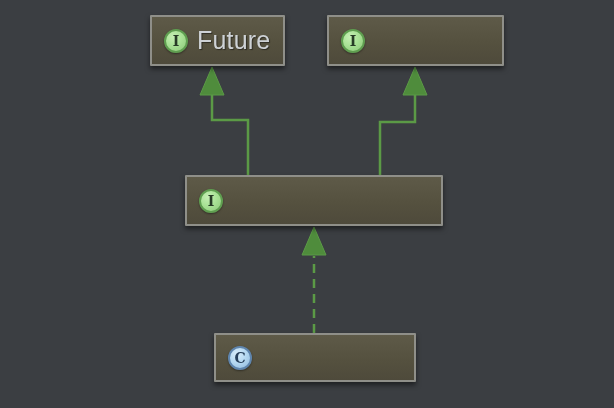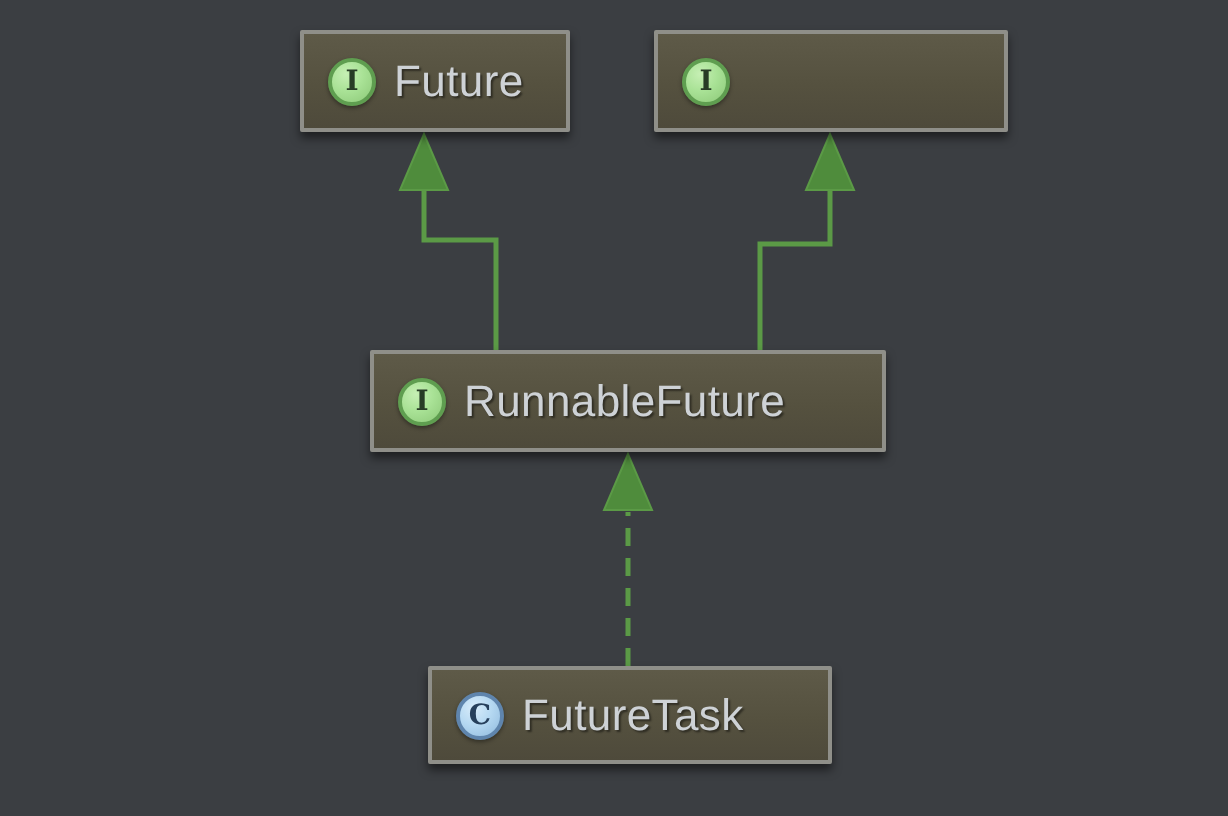--- a/index.html
+++ b/index.html
@@ -44,21 +44,21 @@
     display: flex;
     align-items: center;
     padding-left: 12px;
     background: linear-gradient(180deg, #5e5a48 0%, #55513f 55%, #4e4a3b 100%);
     border: 2px solid #8f8f89;
     border-radius: 1px;
     box-shadow: 0 3px 5px rgba(0,0,0,0.5);
   }
   .node-label {
     margin-left: 9px;
-    font-size: 22px;
+    font-size: 25px;
     font-weight: 500;
     color: #ced2d6;
     text-shadow: 1px 1px 1px rgba(0,0,0,0.45);
     white-space: nowrap;
     letter-spacing: 0.2px;
   }
   .ball-icon {
     width: 24px;
     height: 24px;
     border-radius: 50%;
@@ -116,21 +116,19 @@
     <span class="ball-icon interface">I</span>
     <span class="node-label">Future</span>
   </div>
 
   <div class="node runnable">
     <span class="ball-icon interface">I</span>
   </div>
 
   <div class="node runnable-future">
     <span class="ball-icon interface">I</span>
-    <span class="node-label">RunnableFuture</span>
   </div>
 
   <div class="node future-task">
     <span class="ball-icon class">C</span>
-    <span class="node-label">FutureTask</span>
   </div>
 
 </div>
 
 </body></html>

